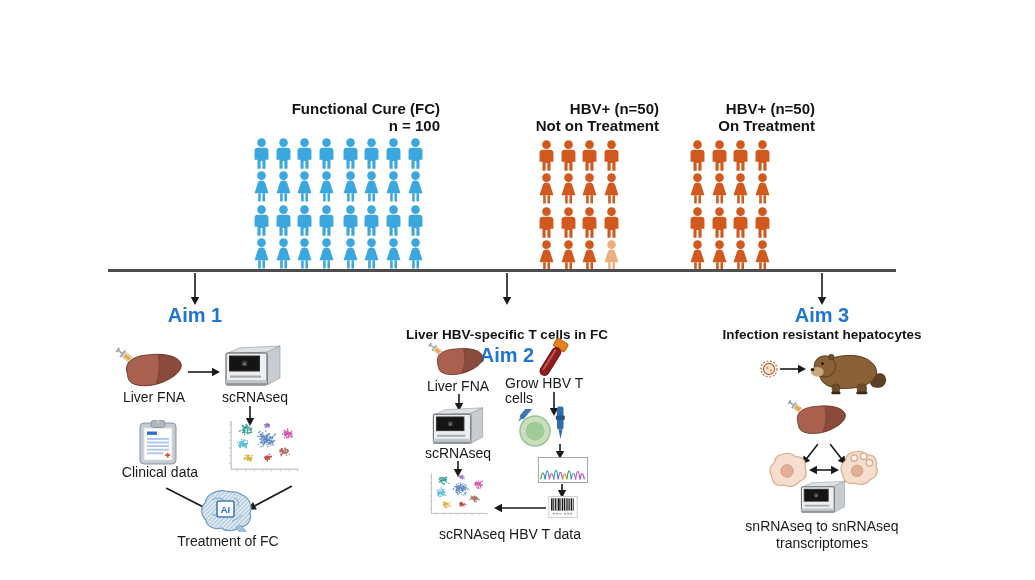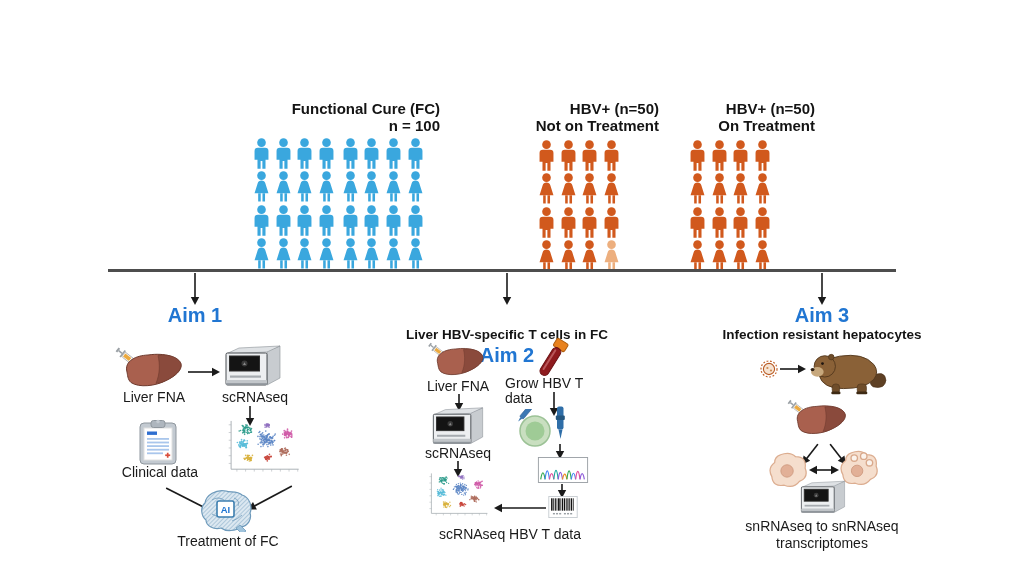--- a/index.html
+++ b/index.html
@@ -1076,21 +1076,21 @@
 
   <div class="abs" style="left:533px;top:336px;">
     <svg width="38" height="46" viewBox="0 0 38 46">
       <g transform="rotate(32 19 23)">
         <rect x="12.5" y="2" width="13" height="9" rx="2" fill="#E8821E" stroke="#B05F10"></rect>
         <rect x="14.5" y="10.5" width="9" height="31" rx="4.2" fill="#8E1B1E" stroke="#6B1114"></rect>
         <rect x="16.2" y="13" width="2" height="24" rx="1" fill="#B8575A"></rect>
       </g>
     </svg>
   </div>
-  <div class="abs icon-label left" style="left:505px;top:376px;width:82px;">Grow HBV T data</div>
+  <div class="abs icon-label left" style="left:505px;top:376px;width:82px;">Grow HBV T cells</div>
 
   <div class="abs" style="left:453px;top:394px;">
     <svg width="12" height="17">
         <line x1="6" y1="0" x2="6" y2="10" stroke="#1a1a1a" stroke-width="1.6"></line>
         <polygon points="1.8,9 10.2,9 6,17" fill="#1a1a1a"></polygon>
       </svg>
   </div>
   <div class="abs" style="left:548px;top:392px;">
     <svg width="12" height="24">
         <line x1="6" y1="0" x2="6" y2="17" stroke="#1a1a1a" stroke-width="1.6"></line>

